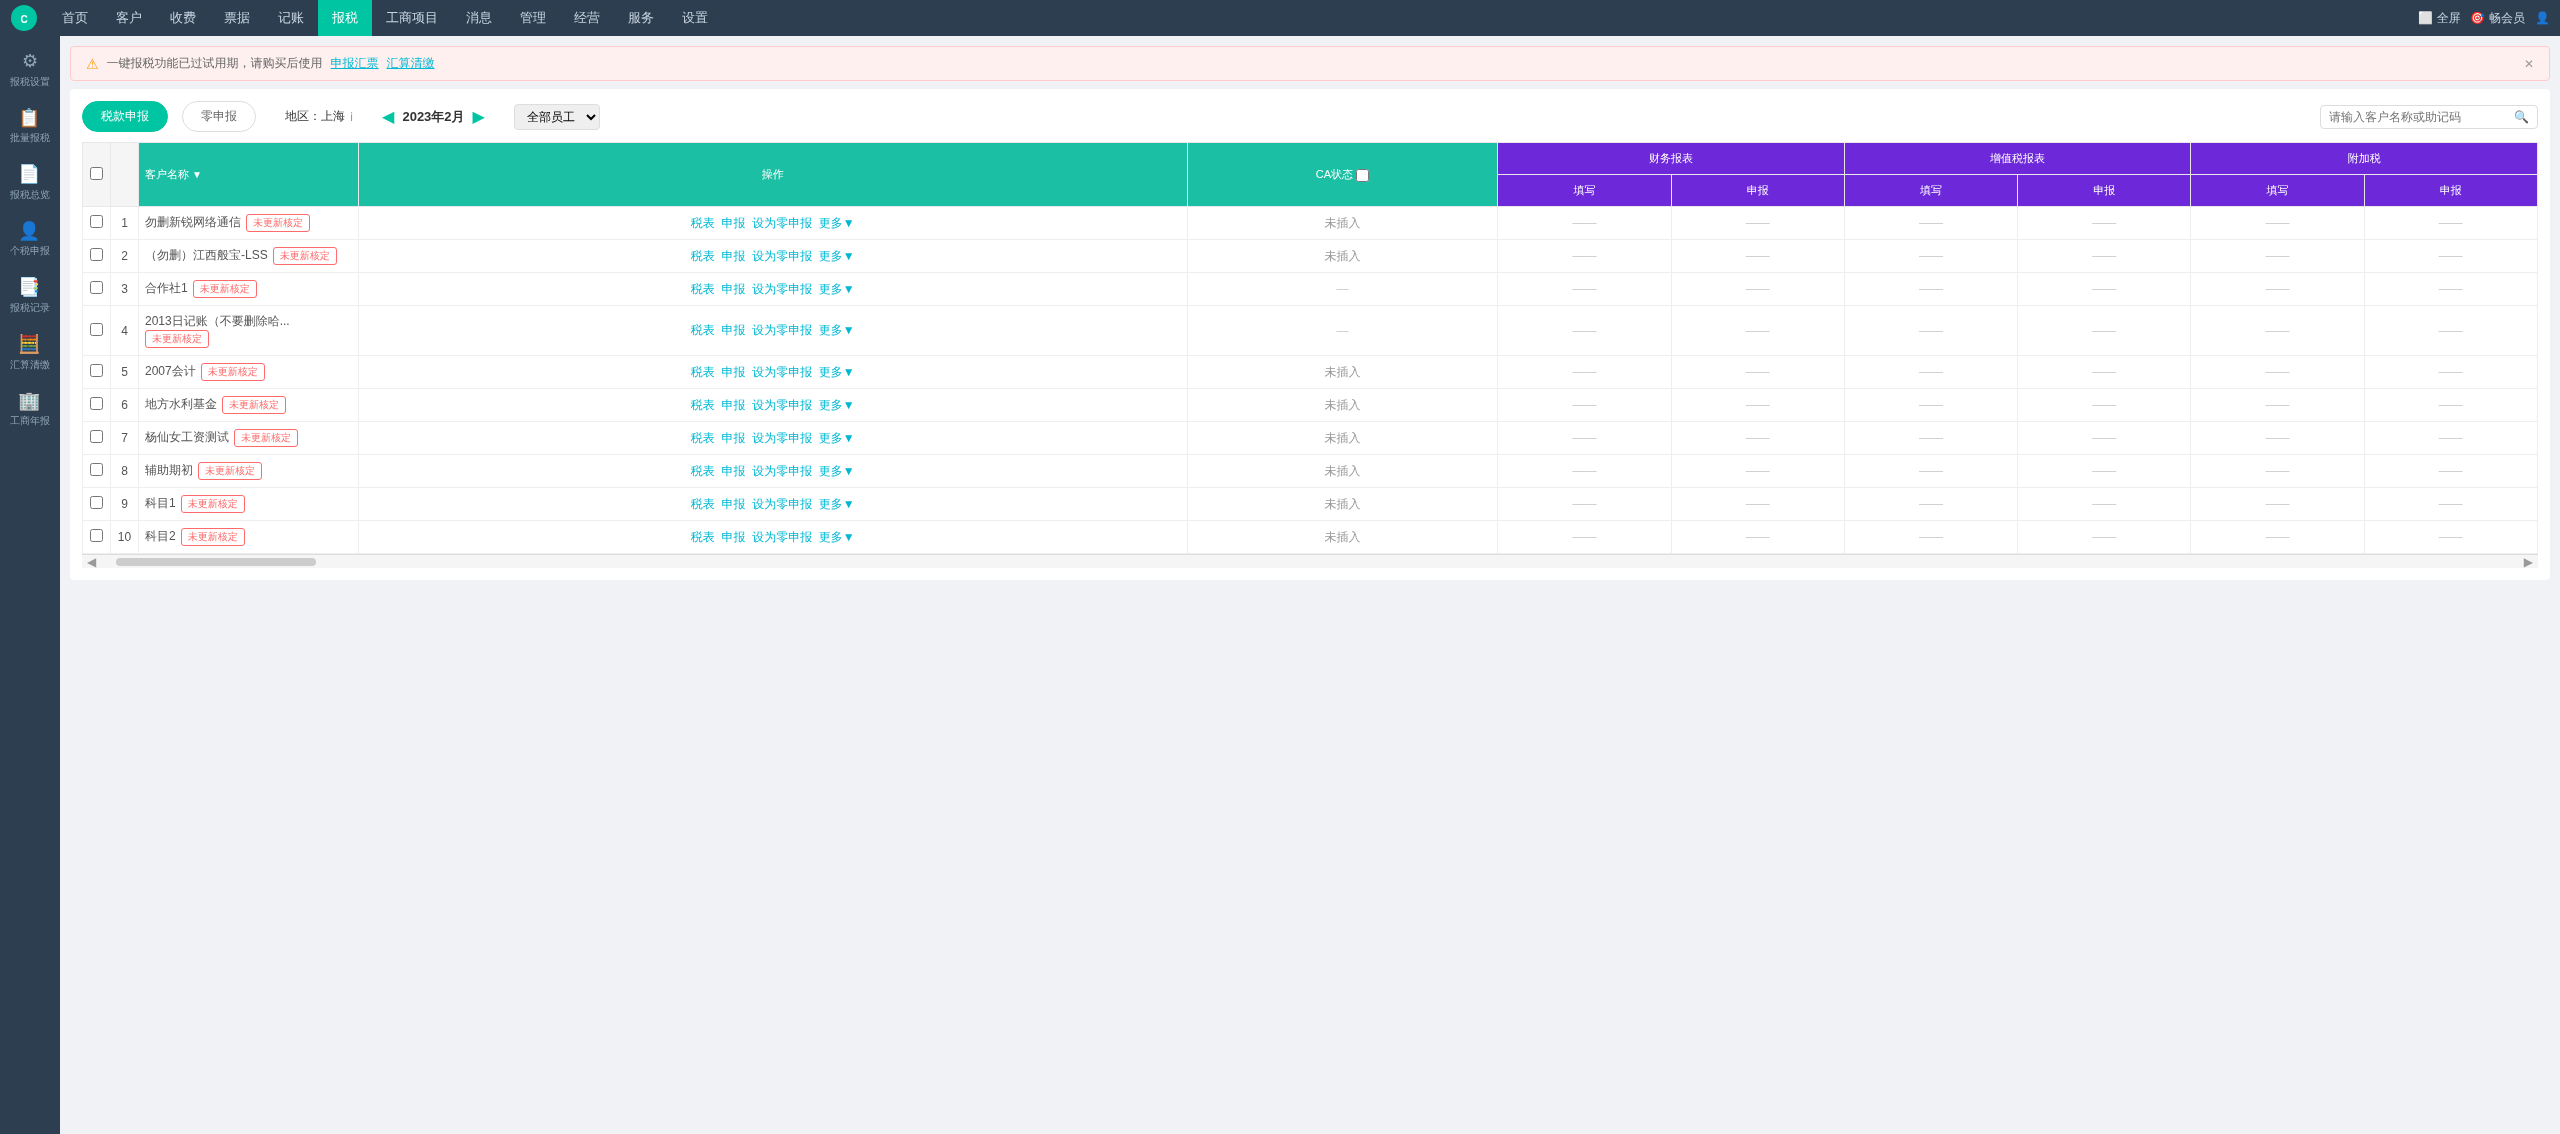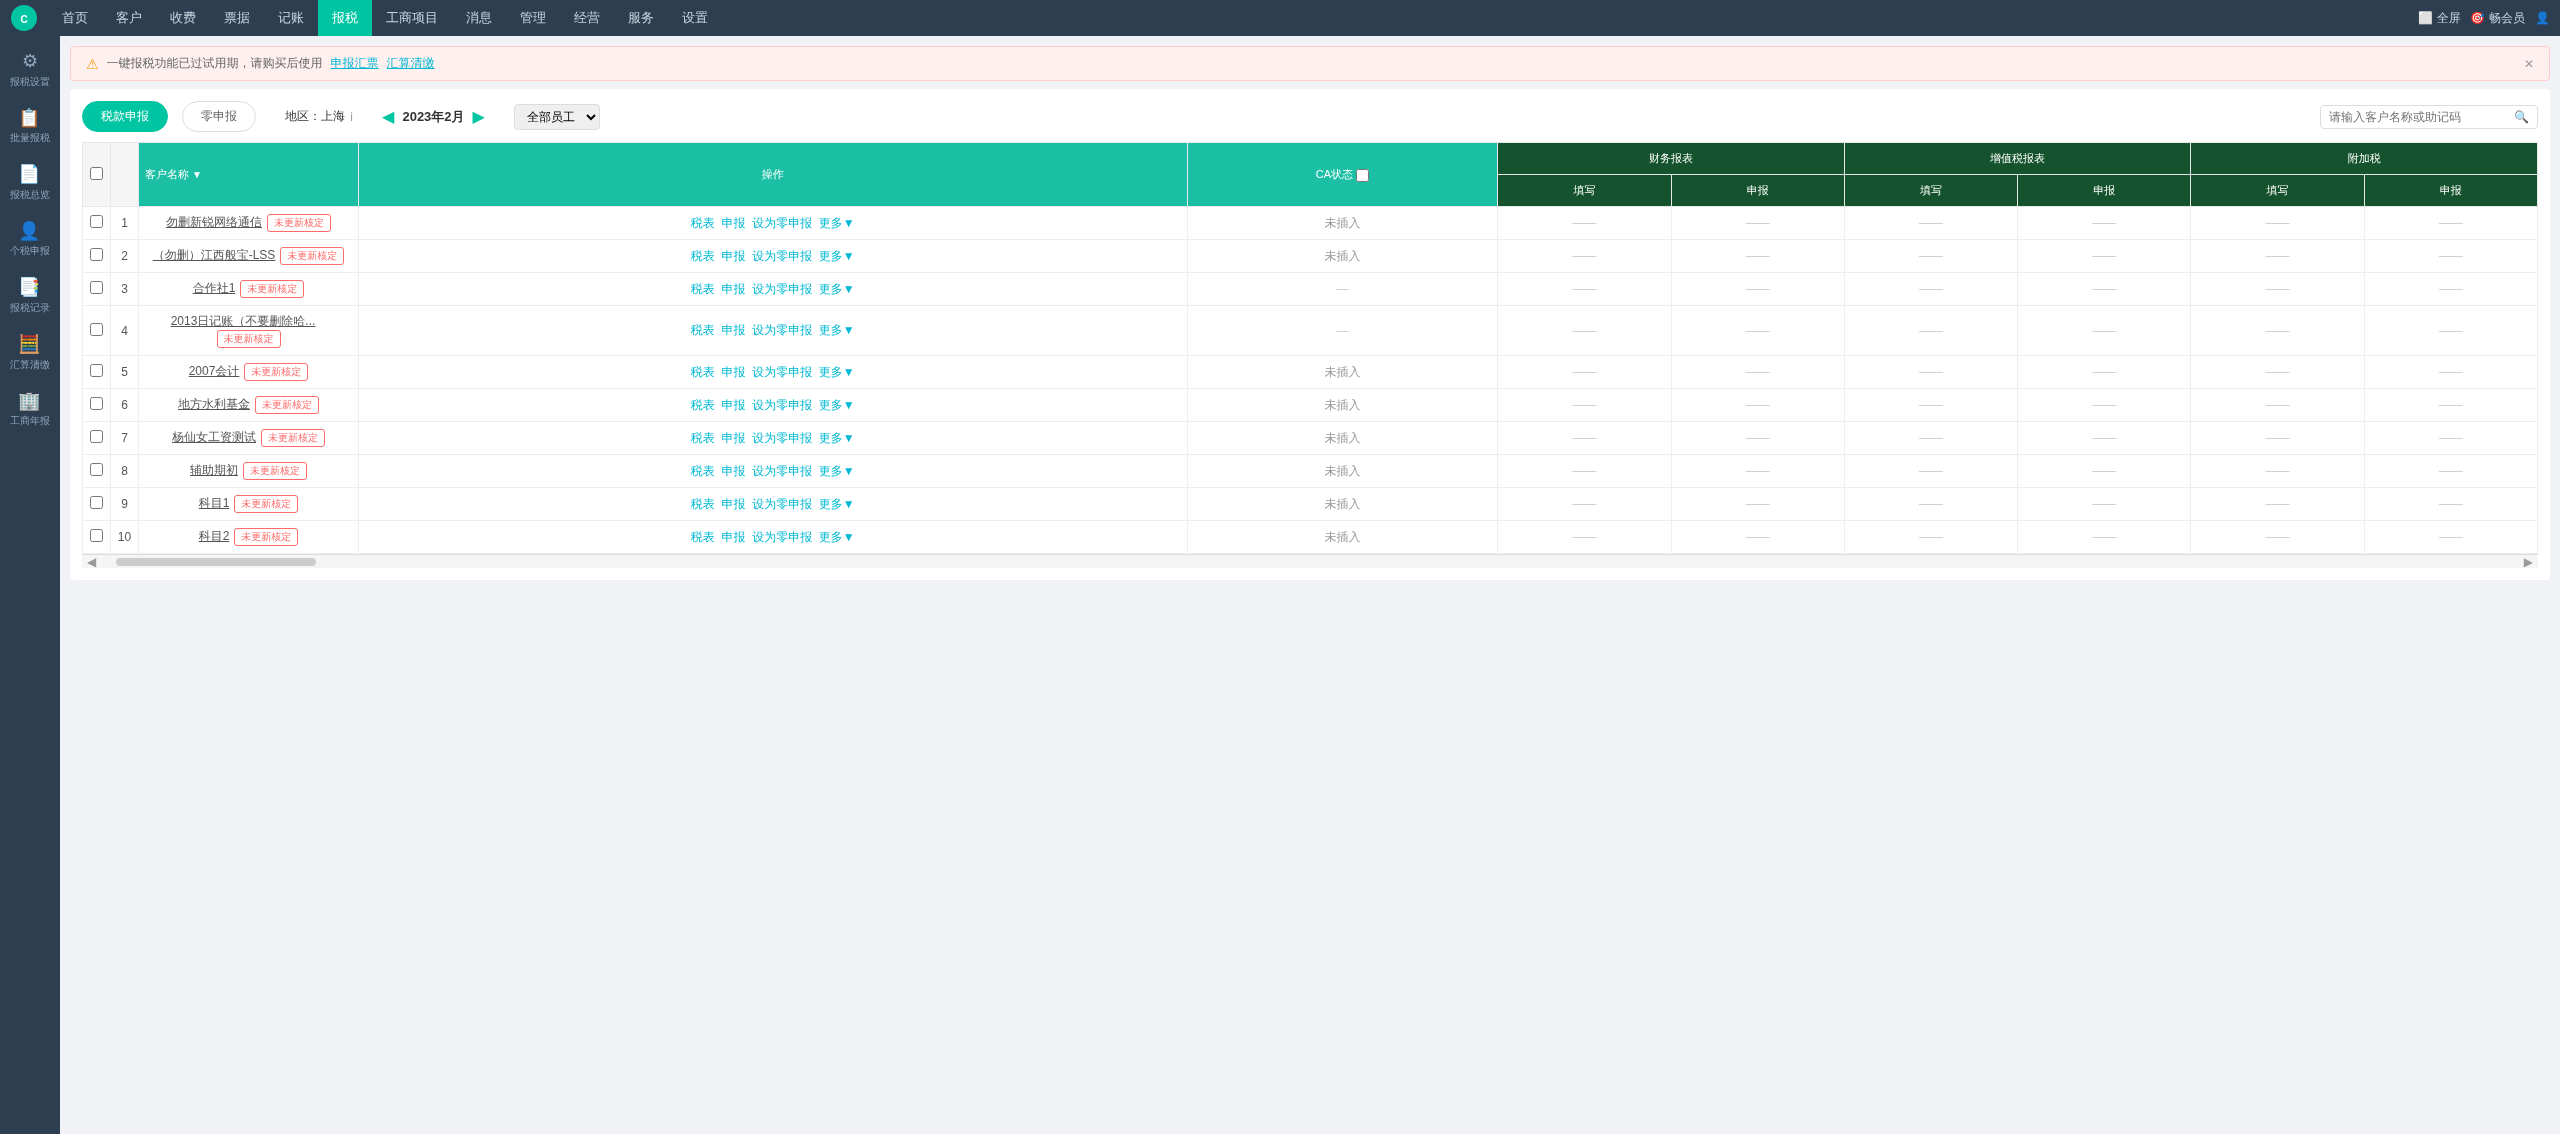--- a/index.html
+++ b/index.html
@@ -54,23 +54,23 @@
     .subtab.active { color: #00c5a3; border-bottom-color: #00c5a3; font-weight: bold; }
     .action-btns { margin-left: auto; display: flex; gap: 8px; }
     .action-btn { padding: 5px 12px; border-radius: 4px; border: 1px solid #ddd; cursor: pointer; font-size: 12px; background: #fff; color: #666; }
     .action-btn.primary { background: #00c5a3; color: #fff; border-color: #00c5a3; }
 
     
     .data-table { width: 100%; border-collapse: collapse; font-size: 12px; }
     .data-table thead tr { background: #f5f5f5; }
     .data-table th { padding: 8px 6px; text-align: center; border: 1px solid #e8e8e8; font-weight: normal; color: #333; font-size: 11px; white-space: nowrap; }
     .data-table th.teal { background: #1abfa4; color: #fff; }
-    .data-table th.teal-light { background: #14532d; color: #fff; }
+    .data-table th.teal-light { background: #6d28d9; color: #fff; }
     .data-table td { padding: 7px 6px; text-align: center; border: 1px solid #eee; color: #555; }
-    .data-table .client-name { text-align: center; text-decoration: underline; }
+    .data-table .client-name { text-align: left; }
     .tag-badge { display: inline-block; padding: 1px 6px; border: 1px solid #ff6b6b; color: #ff6b6b; border-radius: 3px; font-size: 10px; white-space: nowrap; }
     .link-btn { color: #00b8d4; cursor: pointer; }
     .dash { color: #ccc; }
     .status-text { color: #999; }
 
     
     .scroll-bar-row { background: #f5f5f5; height: 14px; border-top: 1px solid #ddd; display: flex; align-items: center; padding: 0 5px; }
     .scroll-bar-inner { background: #ccc; width: 200px; height: 8px; border-radius: 4px; margin-left: 20px; }
 
     

